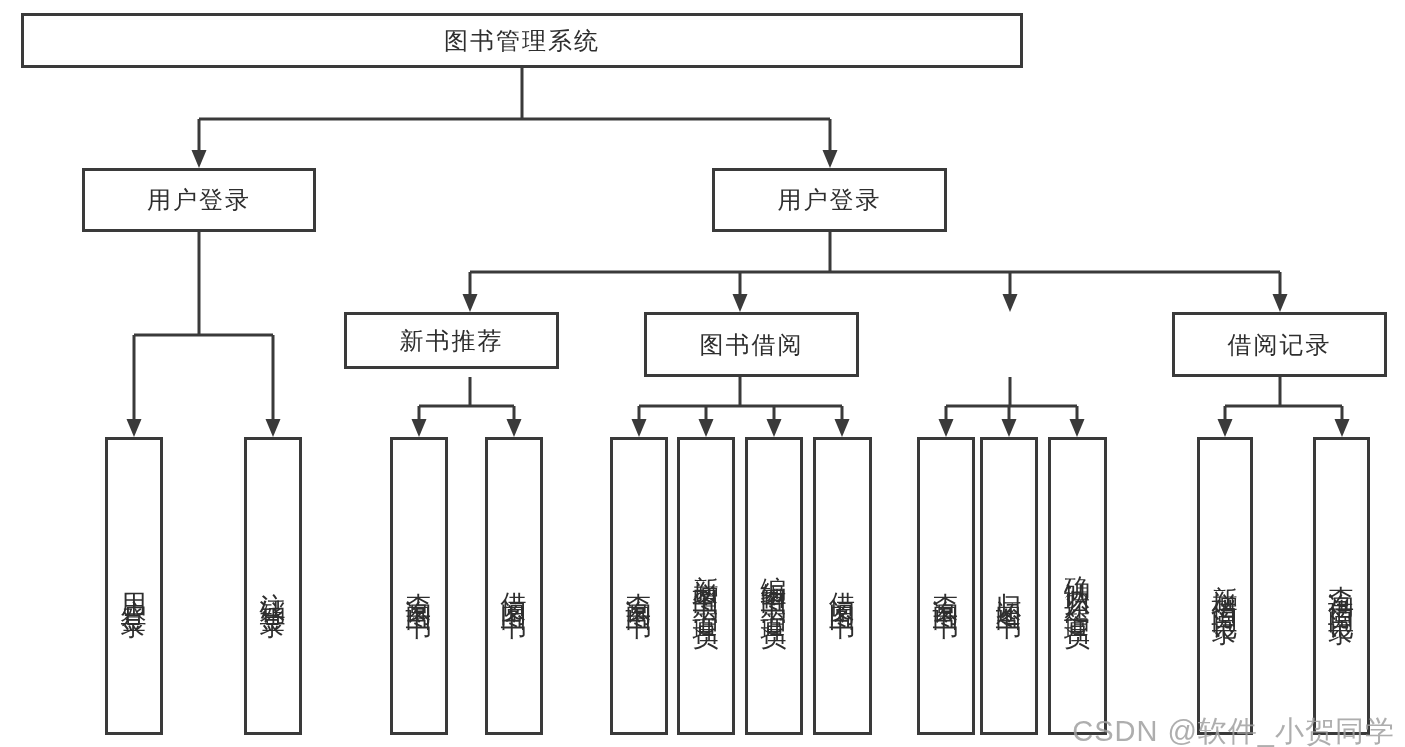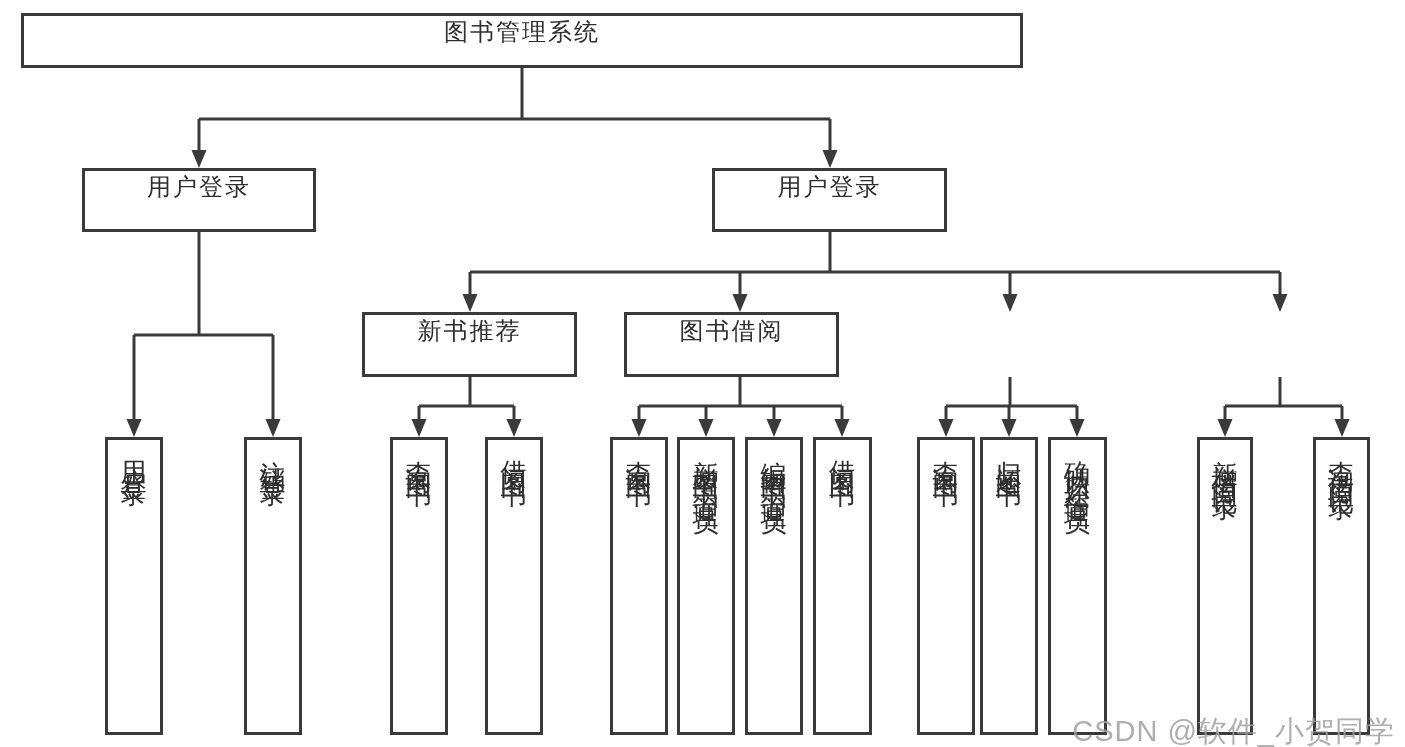--- a/index.html
+++ b/index.html
@@ -16,42 +16,43 @@
     left: 0; top: 0;
     width: 1405px; height: 747px;
     z-index: 0;
   }
   .node {
     position: absolute;
     box-sizing: border-box;
     background: #ffffff;
     border: 3px solid #3a3a3a;
     display: flex;
+    align-items: center;
     justify-content: center;
     color: #2e2e2e;
     z-index: 1;
   }
   .node.h .label {
     font-size: 24px;
     letter-spacing: 2px;
     white-space: nowrap;
   }
   .node.v .label {
     writing-mode: vertical-rl;
     text-orientation: mixed;
     font-size: 26px;
     line-height: 1;
     letter-spacing: 7px;
   }
   
   .n-root   { left: 21px;   top: 13px;  width: 1002px; height: 55px; }
   .n-login  { left: 82px;   top: 168px; width: 234px;  height: 64px; }
   .n-mgmt   { left: 712px;  top: 168px; width: 235px;  height: 64px; }
-  .n-rec    { left: 362px;  top: 312px; width: 215px;  height: 65px; }
-  .n-borrow { left: 624px;  top: 312px; width: 215px;  height: 65px; }
+  .n-rec    { left: 344px;  top: 312px; width: 215px;  height: 57px; }
+  .n-borrow { left: 644px;  top: 312px; width: 215px;  height: 65px; }
   .n-cur    { left: 902px;  top: 312px; width: 215px;  height: 65px; }
   .n-hist   { left: 1172px; top: 312px; width: 215px;  height: 65px; }
   .leaf     { top: 437px; height: 298px; }
   .l1  { left: 105px;  width: 58px; }
   .l2  { left: 244px;  width: 58px; }
   .l3  { left: 390px;  width: 58px; }
   .l4  { left: 485px;  width: 58px; }
   .l5  { left: 610px;  width: 58px; }
   .l6  { left: 677px;  width: 58px; }
   .l7  { left: 745px;  width: 58px; }
@@ -127,20 +128,23 @@
   <div class="node h n-mgmt">
     <span class="label">用户登录</span>
   </div>
 
   <div class="node h n-rec">
     <span class="label">新书推荐</span>
   </div>
   <div class="node h n-borrow">
     <span class="label">图书借阅</span>
   </div>
+  <div class="node h n-hist">
+    <span class="label">借阅记录</span>
+  </div>
 
   <div class="node v leaf l1">
     <span class="label">用户登录</span>
   </div>
   <div class="node v leaf l2">
     <span class="label">注销登录</span>
   </div>
   <div class="node v leaf l3">
     <span class="label">查询图书</span>
   </div>

